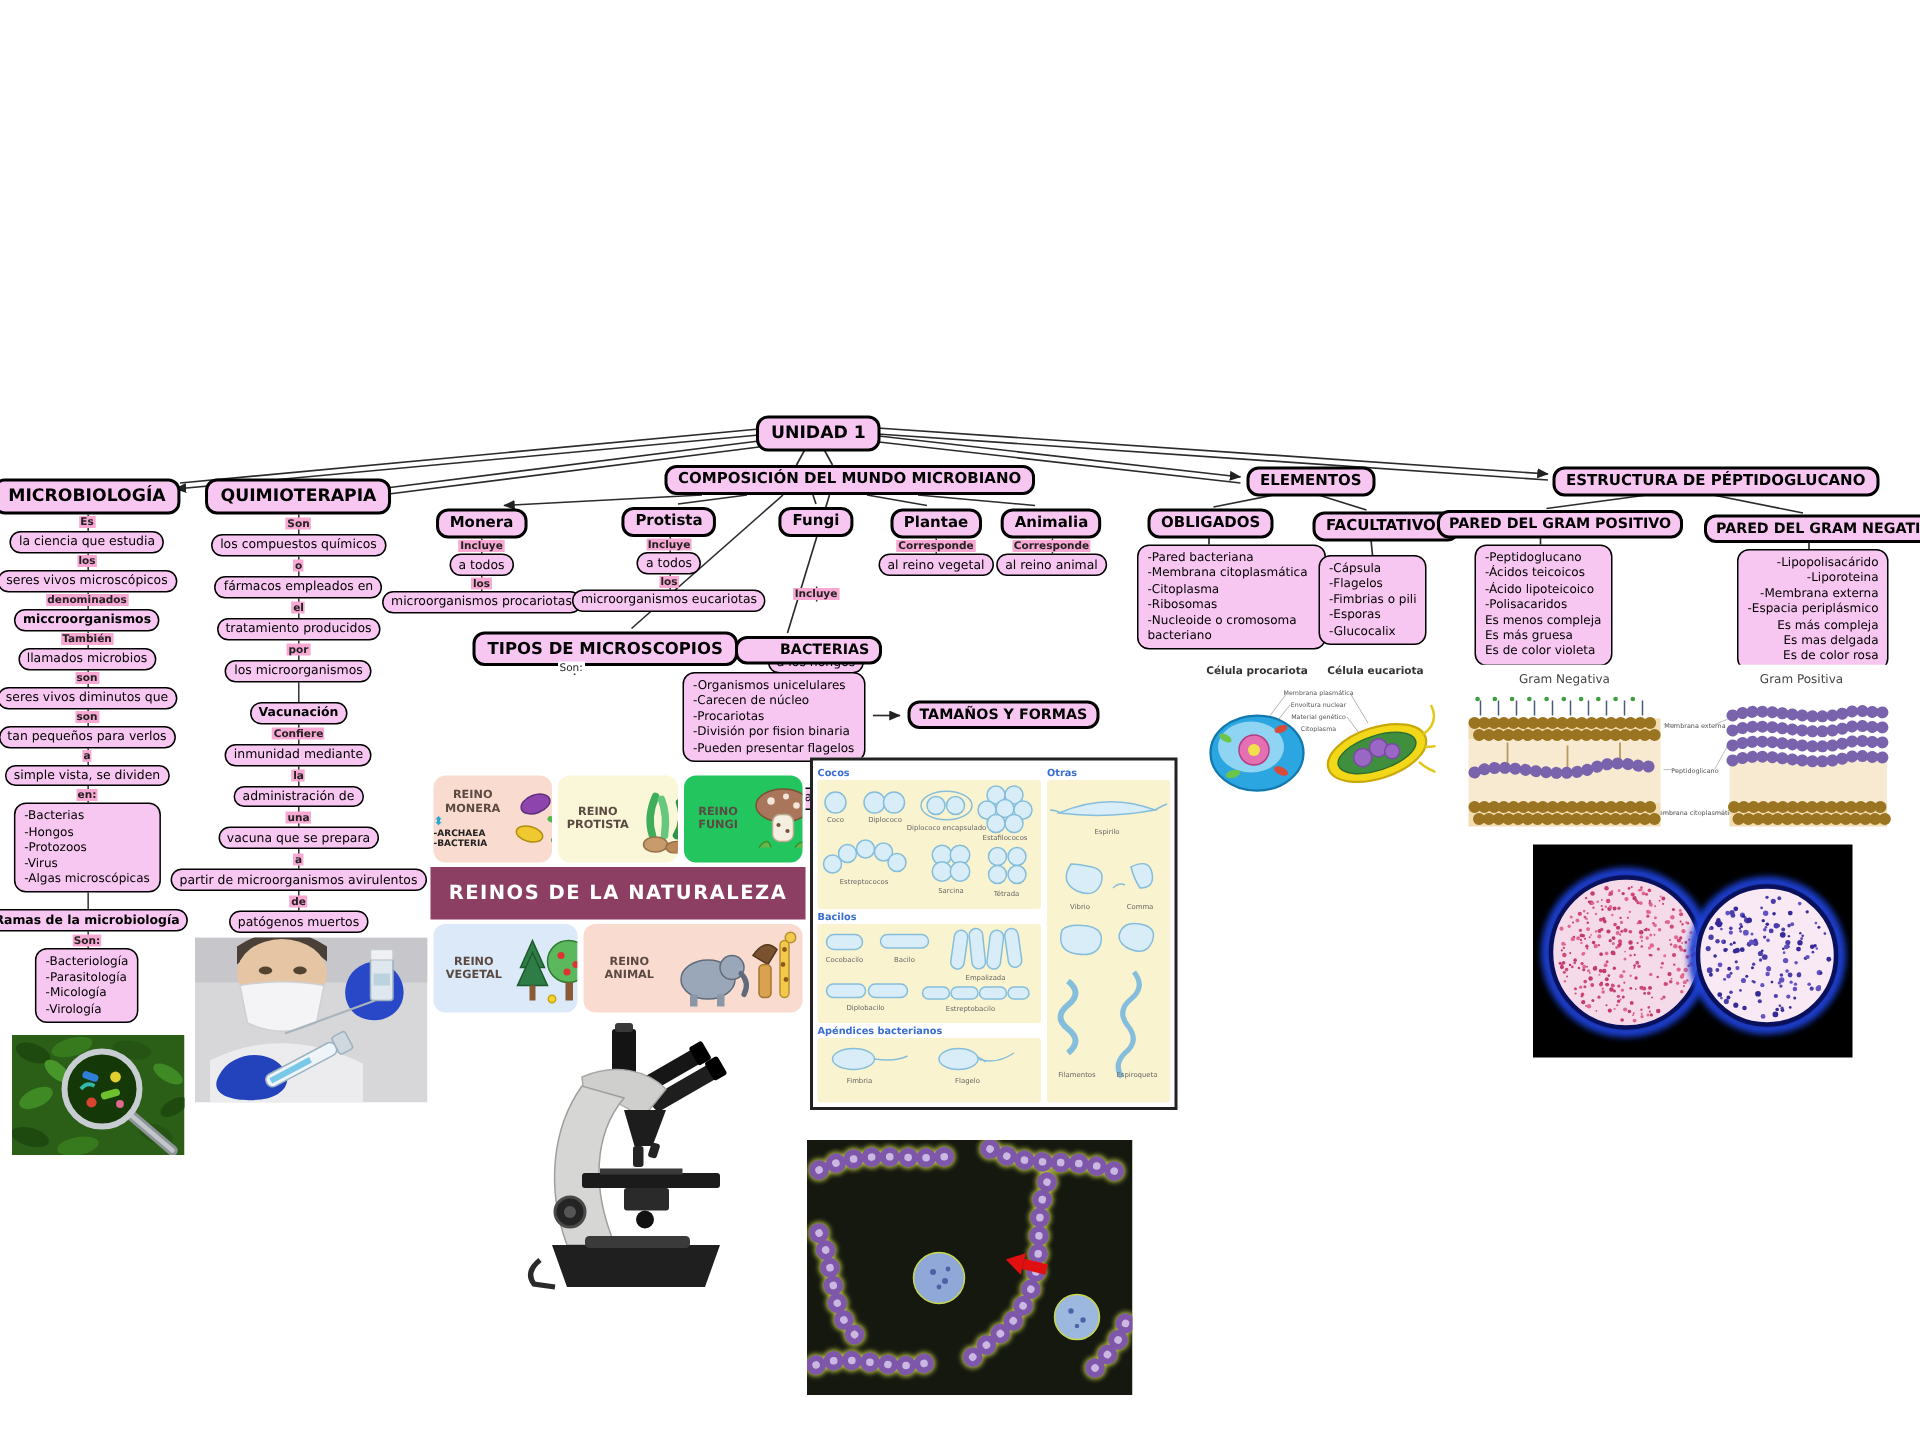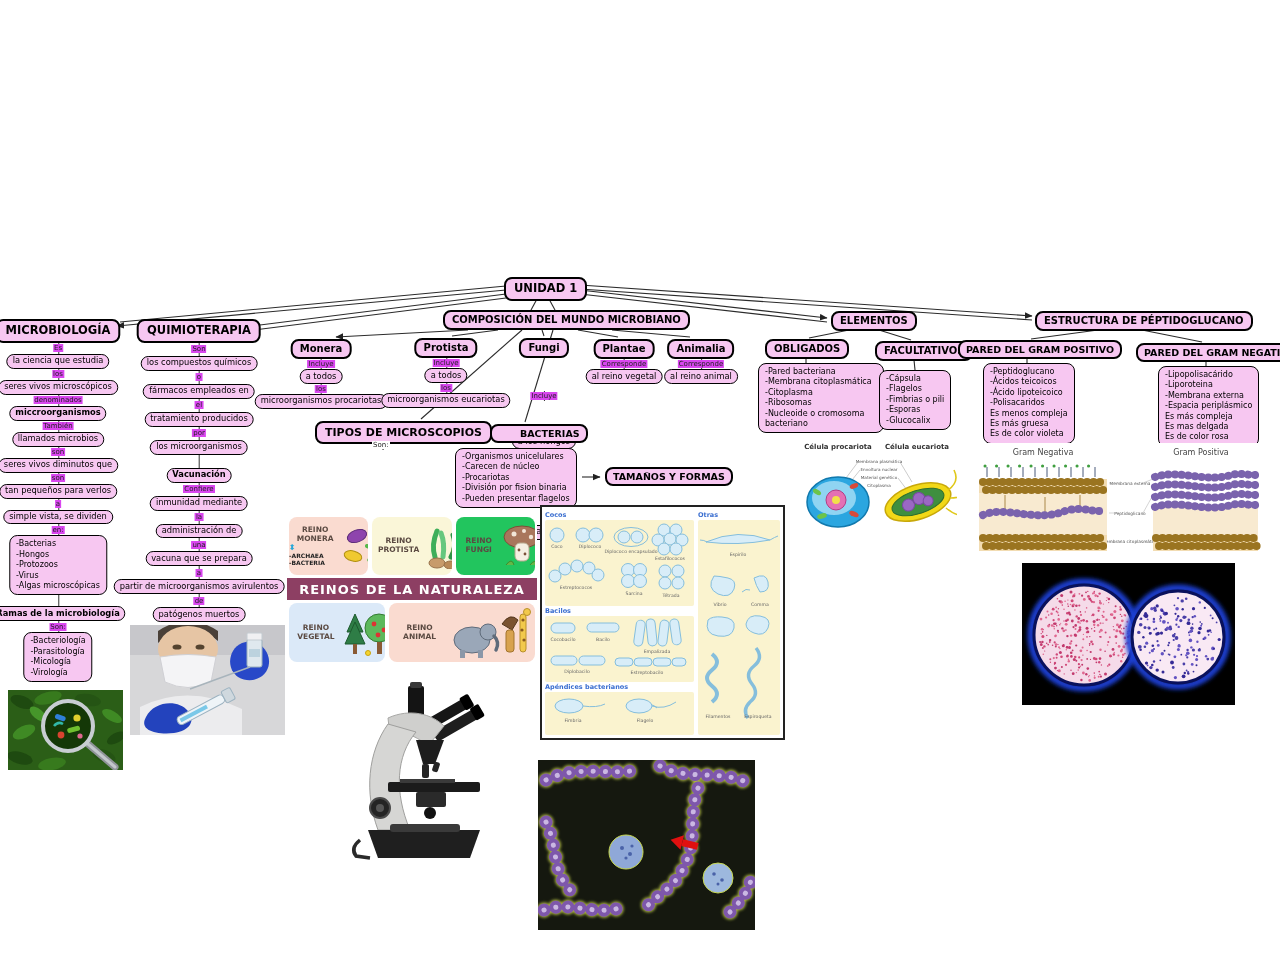--- a/index.html
+++ b/index.html
@@ -13,29 +13,29 @@
   .node.sm-title{font-weight:bold;font-size:9.5px;padding:2px 6px;border-width:2px;}
   .node.bold{font-weight:bold;}
   .node.list{text-align:left;white-space:pre-line;font-size:8px;line-height:1.3;padding:3px 6px;}
   .abs{position:absolute;z-index:2;}
   .chain{position:absolute;z-index:2;display:flex;flex-direction:column;align-items:center;transform:translateX(-50%);}
   .connector{position:relative;width:100%;height:11px;z-index:1;}
   .chain-b .connector{height:13px;}
   .kingdom .connector{height:10px;}
   .connector::before{content:"";position:absolute;left:50%;top:0;bottom:0;width:1px;background:#333;}
   .connector span{position:absolute;left:50%;top:50%;transform:translate(-50%,-50%);
-        font-size:7px;color:#222;background:#d946ef;padding:0 1px;white-space:nowrap;}
+        font-size:7px;color:#222;background:#f9a8d4;padding:0 1px;white-space:nowrap;font-weight:bold;}
   .tiny-label{position:absolute;z-index:3;font-size:7px;color:#222;background:#fff;padding:0 1px;}
   
   #reinos{position:absolute;left:287px;top:515px;width:250px;height:145px;z-index:2;background:#fff;}
   .rn-row{display:flex;gap:4px;padding:2px 2px;}
   .rn-card{border-radius:8px;position:relative;overflow:hidden;display:flex;align-items:center;justify-content:space-around;}
   .rn-title{font-weight:bold;font-size:7.5px;color:#5b4a42;line-height:1.15;text-align:center;}
   .rn-sub{font-weight:bold;font-size:6px;color:#222;white-space:pre-line;}
-  #rn-banner{height:22px;margin:1px 0;background:#8d3f63;color:#fff;font-weight:bold;font-size:13px;
+  #rn-banner{height:35px;margin:1px 0;background:#8d3f63;color:#fff;font-weight:bold;font-size:13px;
         display:flex;align-items:center;justify-content:center;letter-spacing:1px;}
   
   #shapes-chart{position:absolute;left:540px;top:505px;width:245px;height:235px;z-index:2;background:#fff;
         border:2px solid #222;box-sizing:border-box;padding:3px;display:flex;gap:4px;}
   .sc-col-l{width:150px;display:flex;flex-direction:column;}
   .sc-col-r{flex:1;display:flex;flex-direction:column;}
   .sc-head{font-size:6.5px;font-weight:bold;color:#3a6ed0;margin:1px 0;}
   .sc-panel{background:#faf3cf;border-radius:2px;}
   .photo{position:absolute;z-index:2;}
   .imgsvg{display:block;}
@@ -257,21 +257,21 @@
   <div class="node mid abs" style="left:1035px;top:311px;">ESTRUCTURA DE PÉPTIDOGLUCANO</div>
   <div class="node sm-title abs" style="left:958px;top:340px;">PARED DEL GRAM POSITIVO</div>
   <div class="node list abs" style="left:983px;top:363px;">-Peptidoglucano
 -Ácidos teicoicos
 -Ácido lipoteicoico
 -Polisacaridos
 Es menos compleja
 Es más gruesa
 Es de color violeta</div>
   <div class="node sm-title abs" style="left:1136px;top:343px;">PARED DEL GRAM NEGATIVOS</div>
-  <div class="node list abs" style="left:1158px;top:366px;">-Lipopolisacárido
+  <div class="node list abs" style="left:1158px;top:366px;text-align:right;">-Lipopolisacárido
 -Liporoteina
 -Membrana externa
 -Espacia periplásmico
 Es más compleja
 Es mas delgada
 Es de color rosa</div>
 
   <div id="reinos">
     <div class="rn-row" style="height:58px;">
       <div class="rn-card" style="flex:1;background:#fadbd0;">

